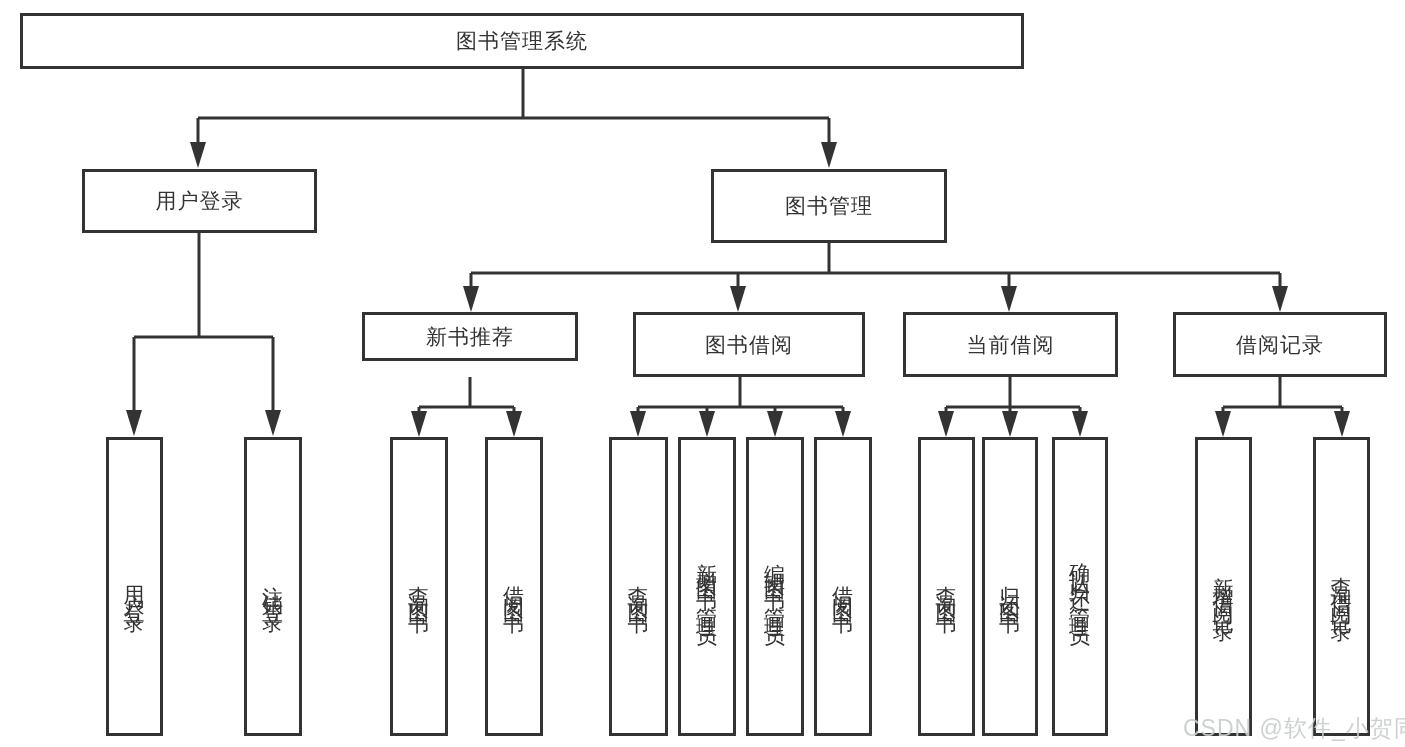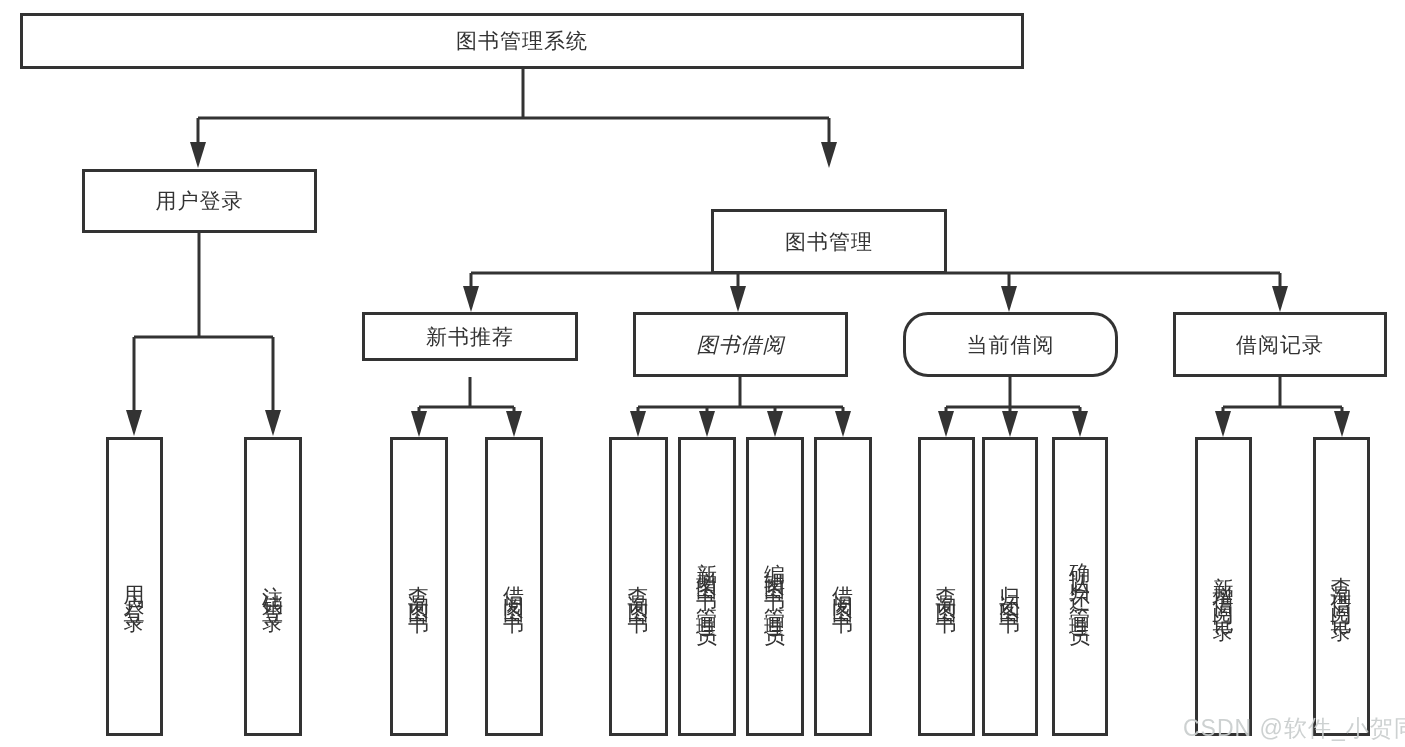--- a/index.html
+++ b/index.html
@@ -142,25 +142,25 @@
       <path class="ln" d="M1223,407 V415"></path>
       <path class="ar" d="M1215,411 L1231,411 L1223,437 Z"></path>
       <path class="ln" d="M1342,407 V415"></path>
       <path class="ar" d="M1334,411 L1350,411 L1342,437 Z"></path>
     </g>
   </svg>
 
   <div class="box h" style="left:20px; top:13px; width:1004px; height:56px;">图书管理系统</div>
 
   <div class="box h" style="left:82px; top:169px; width:235px; height:64px;">用户登录</div>
-  <div class="box h" style="left:711px; top:169px; width:236px; height:65px;margin-top:40px;">图书管理</div>
+  <div class="box h" style="left:711px; top:169px; width:236px; height:74px;">图书管理</div>
 
   <div class="box h" style="left:362px; top:312px; width:216px; height:49px;">新书推荐</div>
-  <div class="box h" style="left:633px; top:312px; width:215px; height:65px;font-style:italic;">图书借阅</div>
-  <div class="box h" style="left:903px; top:312px; width:215px; height:65px;border-radius:25px;">当前借阅</div>
+  <div class="box h" style="left:633px; top:312px; width:232px; height:65px;">图书借阅</div>
+  <div class="box h" style="left:903px; top:312px; width:215px; height:65px;">当前借阅</div>
   <div class="box h" style="left:1173px; top:312px; width:214px; height:65px;">借阅记录</div>
 
   <div class="box v" style="left:106px; top:437px; width:57px; height:299px;">用户登录</div>
   <div class="box v" style="left:244px; top:437px; width:58px; height:299px;">注销登录</div>
 
   <div class="box v" style="left:390px; top:437px; width:58px; height:299px;">查询图书</div>
   <div class="box v" style="left:485px; top:437px; width:58px; height:299px;">借阅图书</div>
 
   <div class="box v" style="left:609px; top:437px; width:59px; height:299px;">查询图书</div>
   <div class="box v" style="left:678px; top:437px; width:58px; height:299px;">新增图书（管理员）</div>

